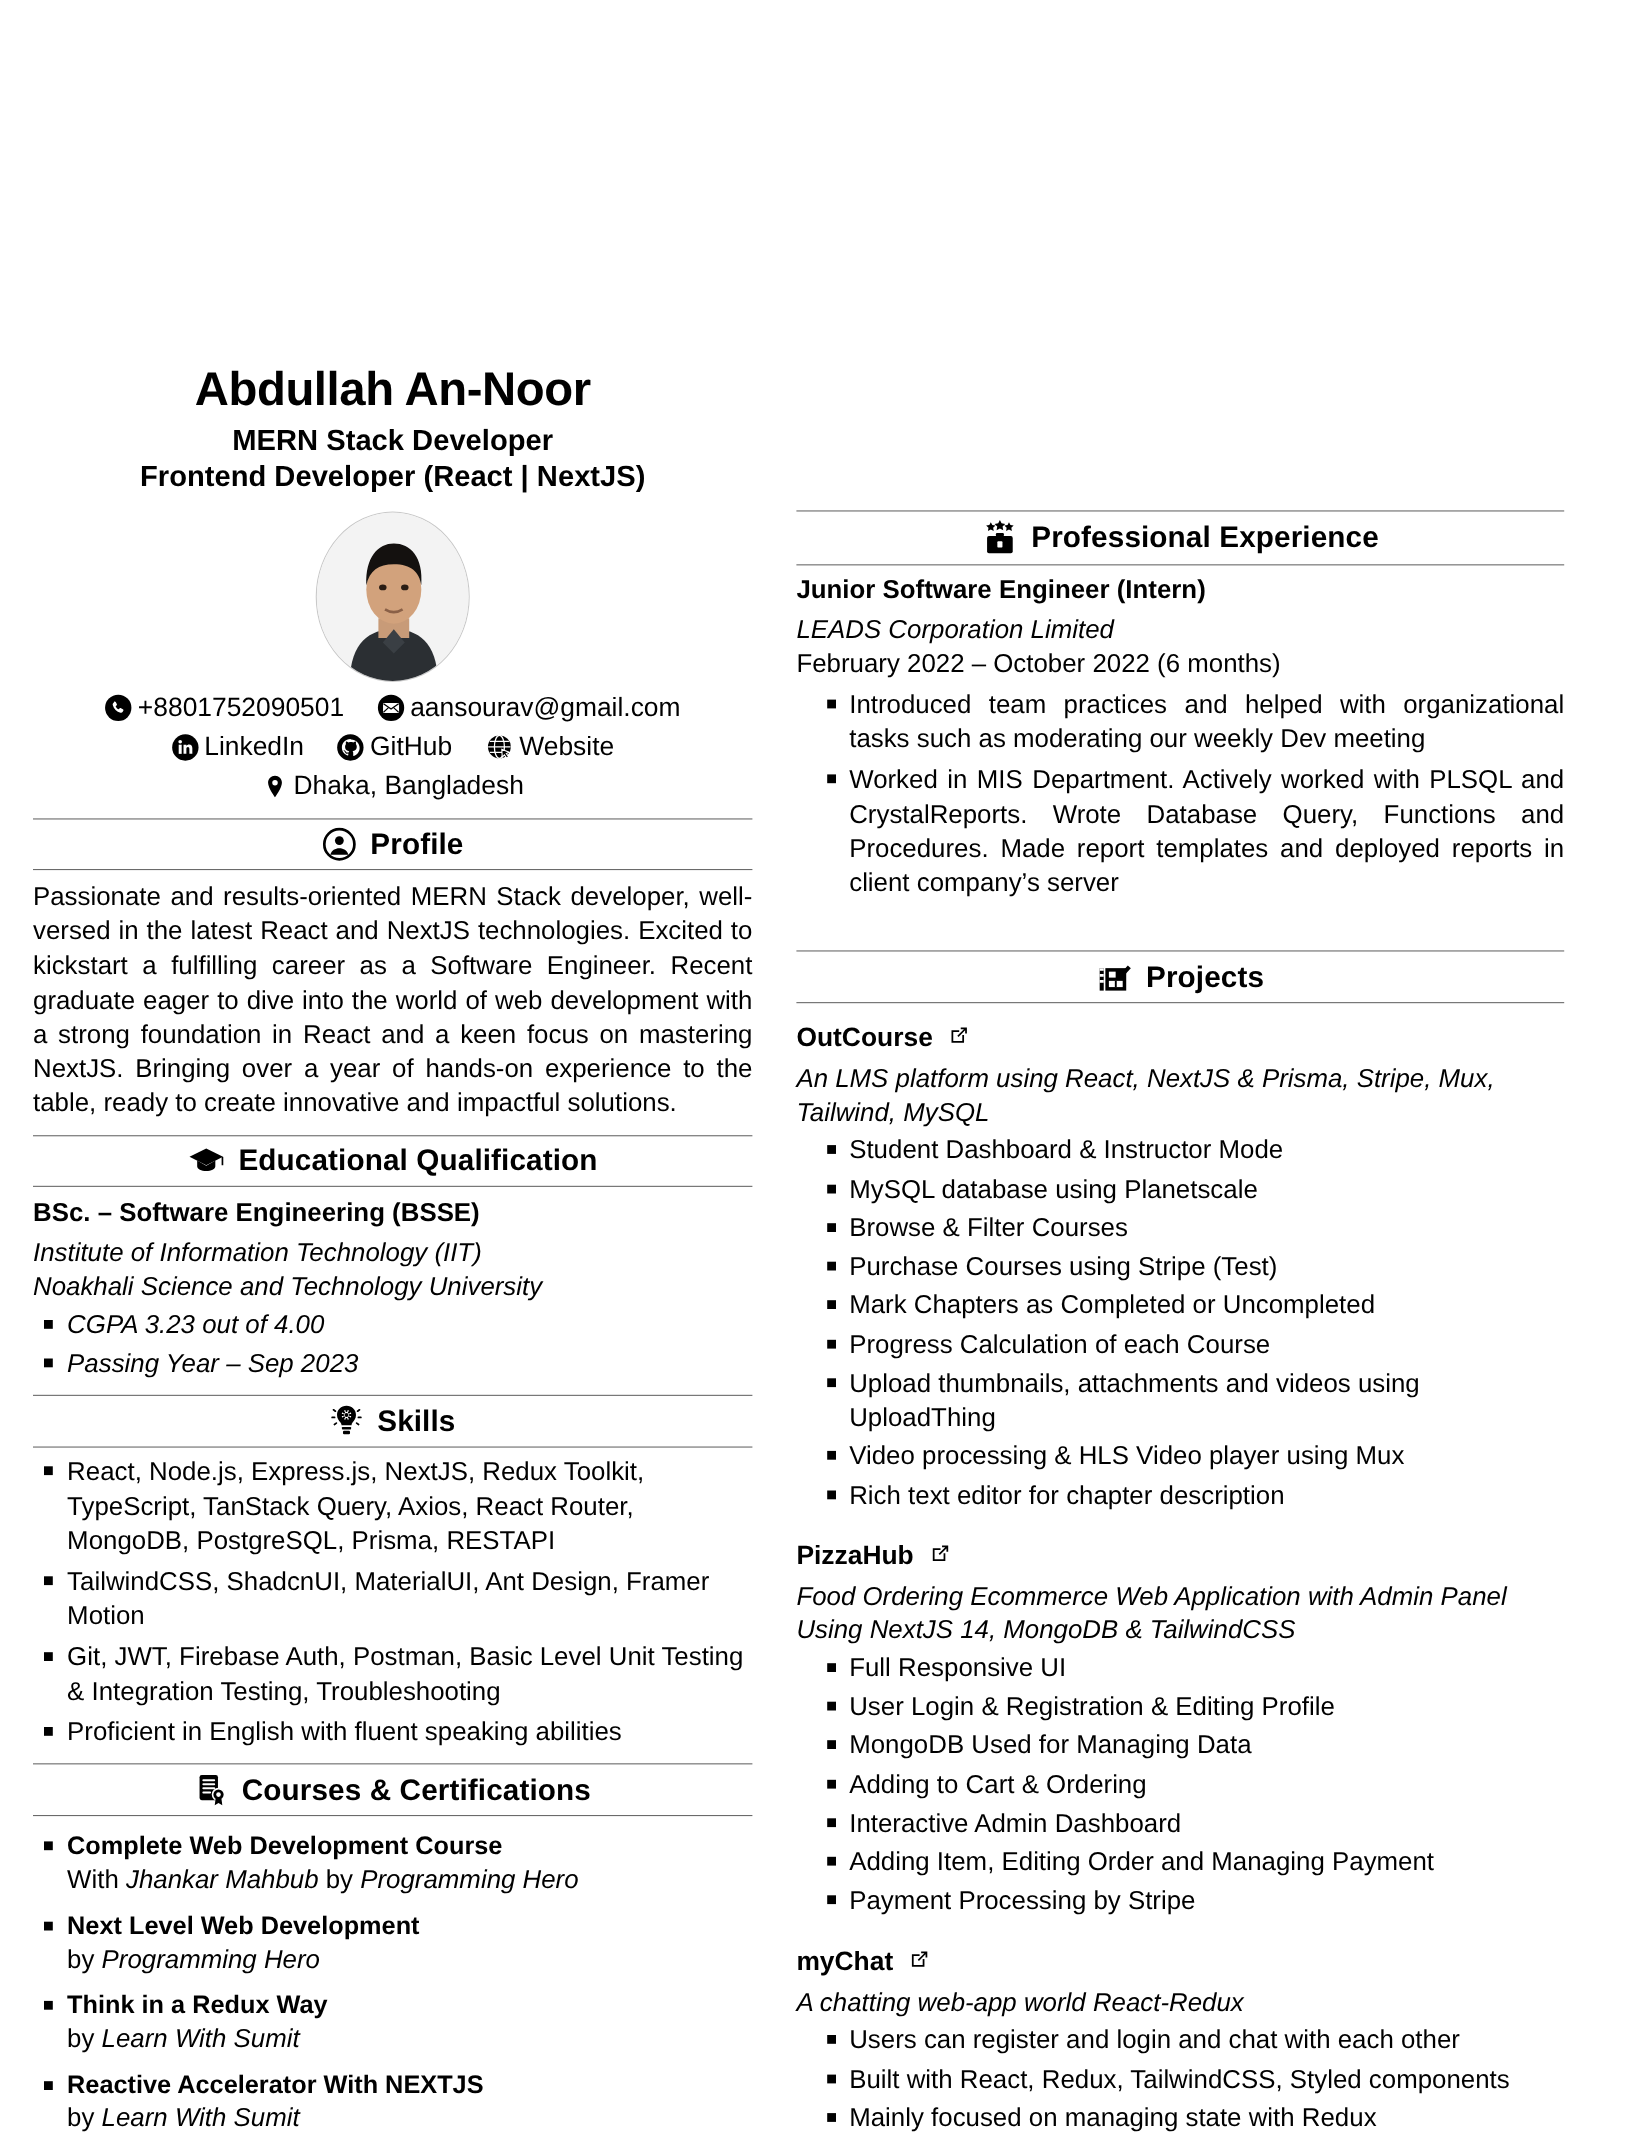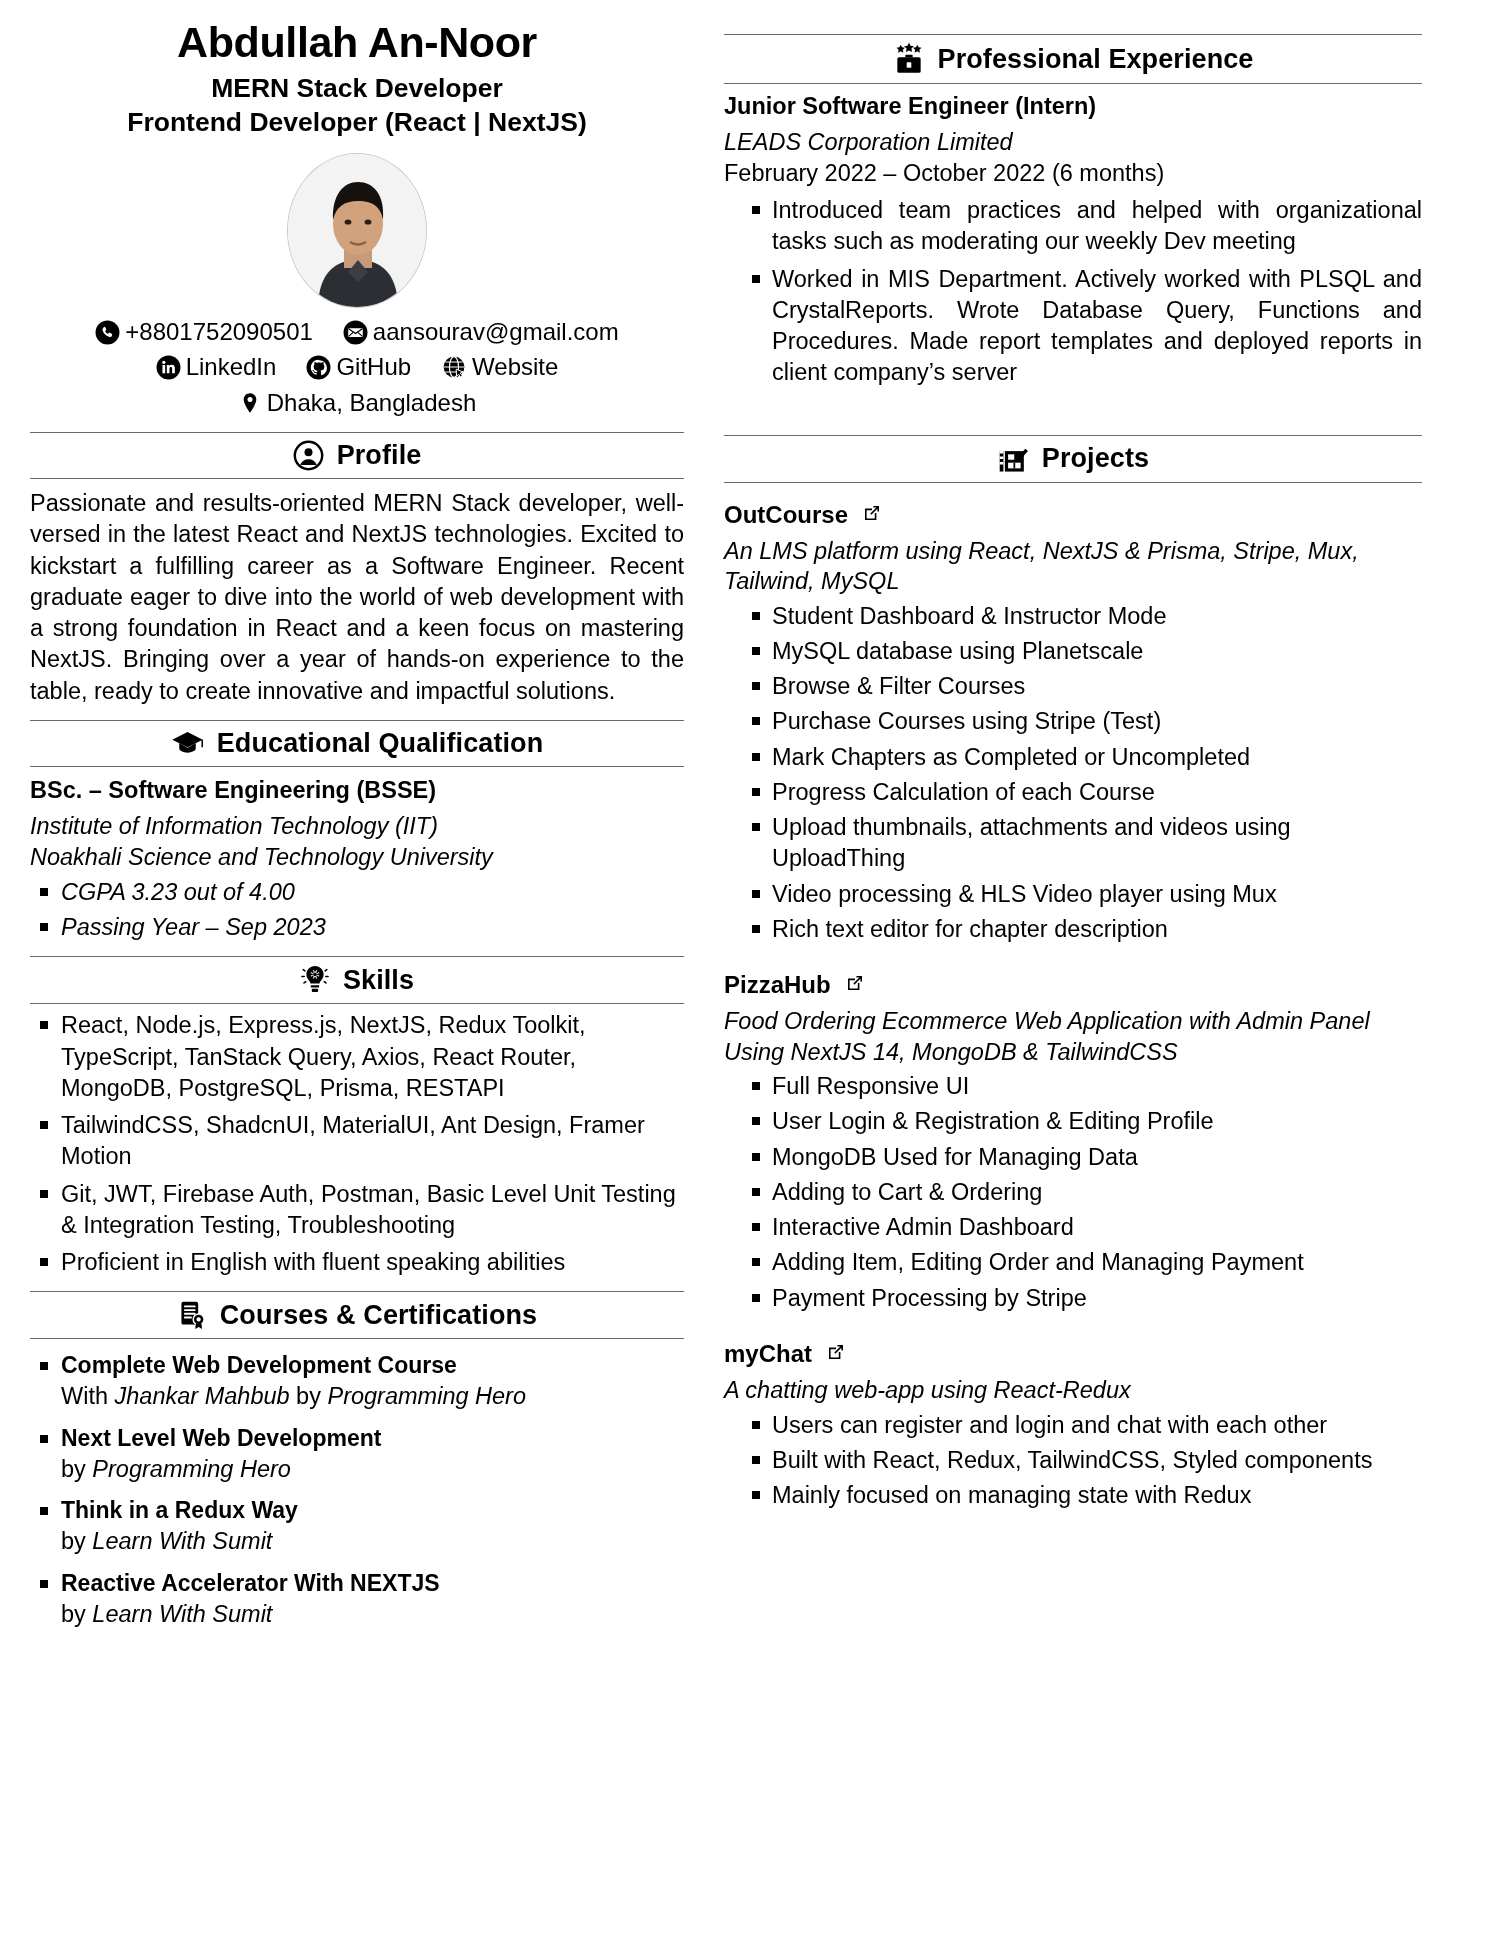--- a/index.html
+++ b/index.html
@@ -4,21 +4,21 @@
 <style>
   * { margin:0; padding:0; box-sizing:border-box; }
   html,body { background:#ffffff; }
   body {
     width:1500px; height:1941px;
     font-family:"Liberation Sans", sans-serif;
     color:#000;
     position:relative;
     overflow:hidden;
   }
-  .page { display:flex; width:1500px; height:1941px; padding:18px 30px 0 30px; }
+  .page { display:flex; width:1500px; height:1941px; padding:18px 30px 0 30px;align-items:flex-end; }
 
   
   .col-left  { width:672px; padding-right:18px; }
   .col-right { width:720px; padding-left:22px; }
 
   
   .name {
     text-align:center; font-size:43px; font-weight:bold;
     letter-spacing:-0.4px; line-height:1.12; margin-bottom:6px;
   }
@@ -362,21 +362,21 @@
       <div class="proj" style="margin-top:26px">
         <div class="proj-name">
           <span>myChat</span>
           <span>
             <svg width="20" height="20" viewBox="0 0 20 20">
               <path d="M3 5.6 h7 v1.6 h-5.4 v8.2 h8.2 v-5.4 h1.6 v7 h-11.4 z" fill="#000"></path>
               <path d="M11.4 3 h5.6 v5.6 h-1.6 v-2.9 l-6 6 l-1.1-1.1 l6-6 h-2.9 z" fill="#000"></path>
             </svg>
           </span>
         </div>
-        <div class="proj-desc">A chatting web-app using React-Redux</div>
+        <div class="proj-desc">A chatting web-app world React-Redux</div>
         <ul class="bl ind tight">
           <li>Users can register and login and chat with each other</li>
           <li>Built with React, Redux, TailwindCSS, Styled components</li>
           <li>Mainly focused on managing state with Redux</li>
         </ul>
       </div>
 
     </div>
   </div>
 </div>

